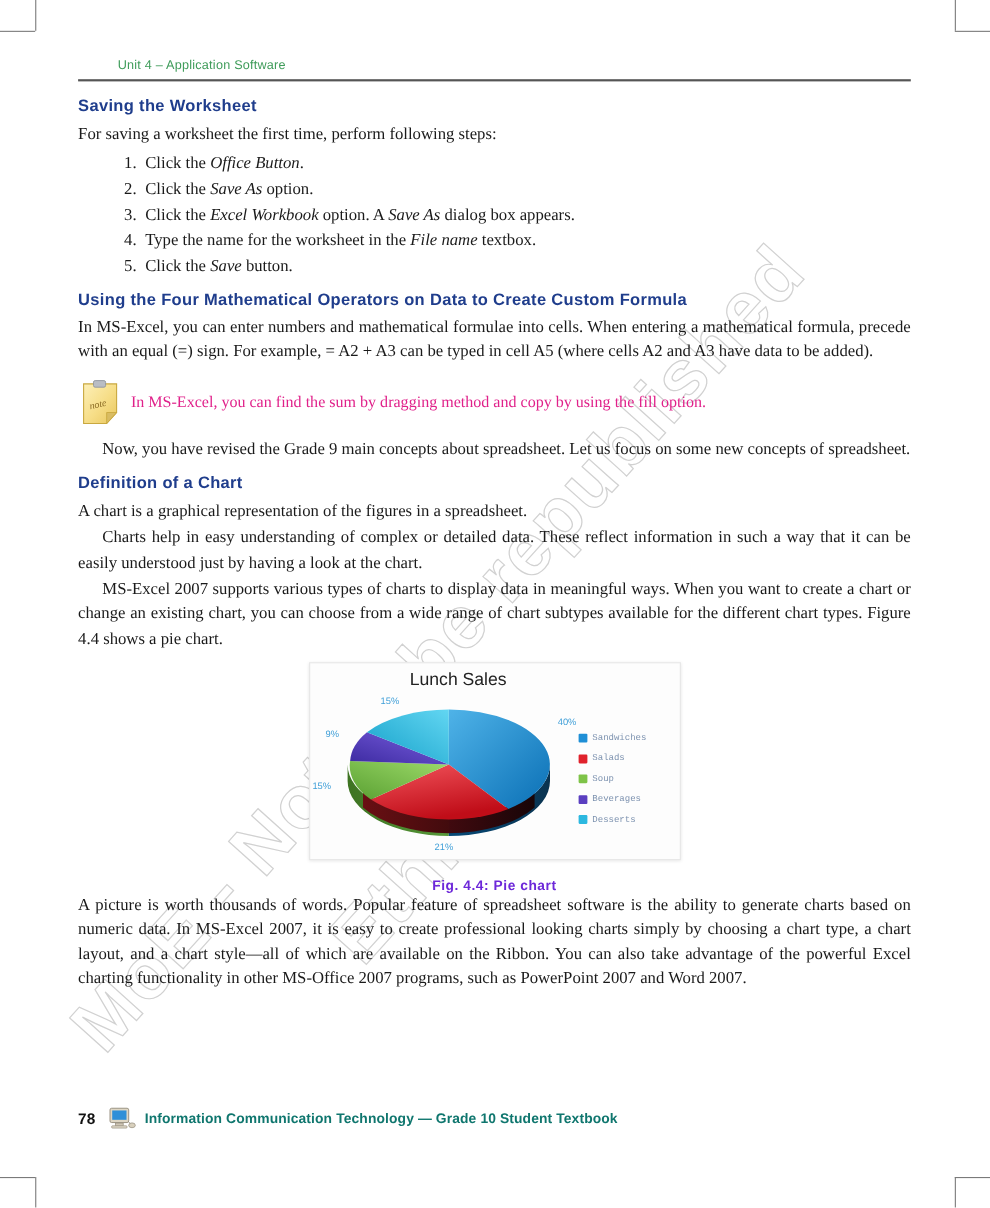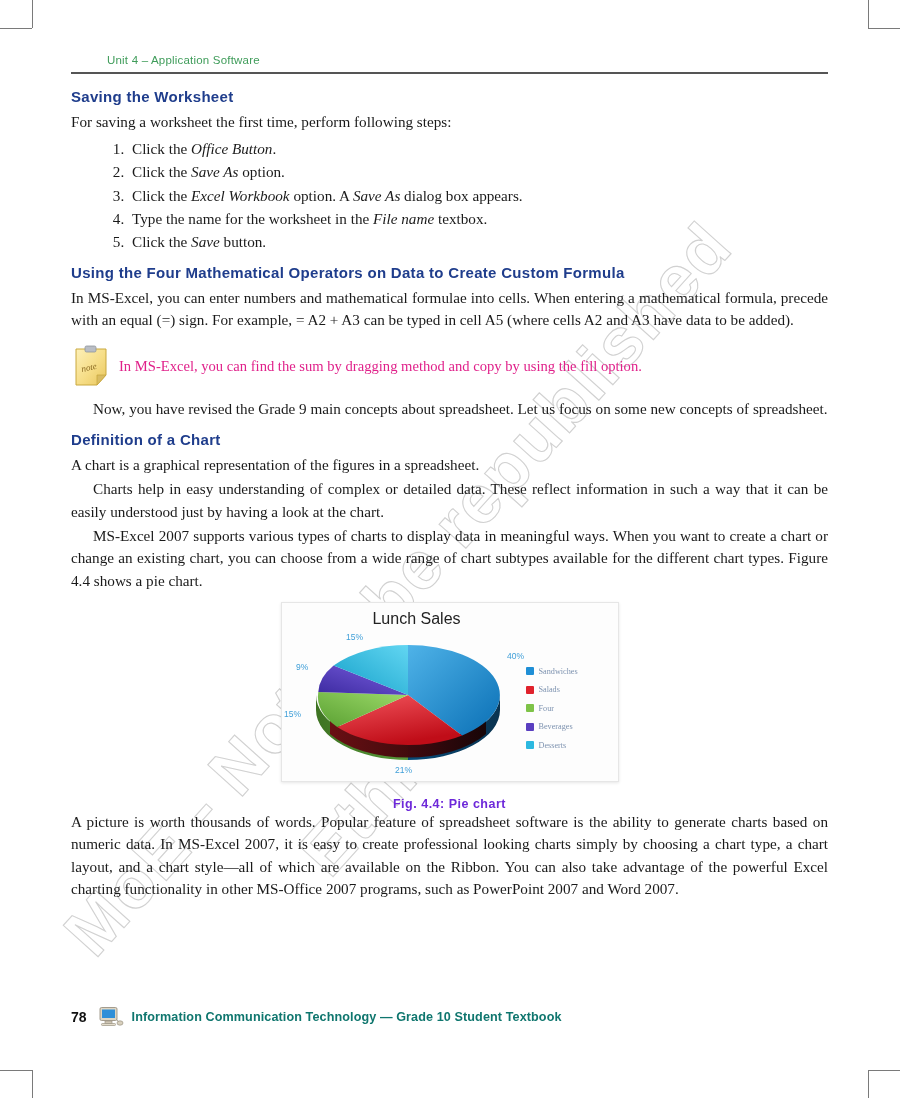--- a/index.html
+++ b/index.html
@@ -171,21 +171,21 @@
     align-items: center;
     height: 18.5px;
   }
   .legend-swatch {
     width: 8px; height: 8px;
     margin-right: 5px;
     flex: 0 0 8px;
     border-radius: 1px;
   }
   .legend-label {
-    font-family: Liberation Serif, serif;
+    font-family: Liberation Mono, monospace;
     font-size: 8.2px;
     color: #7e93b0;
     white-space: nowrap;
   }
   .fig-caption {
     margin-top: 11px;
     font-family: "Liberation Sans", sans-serif;
     font-size: 12.5px;
     font-weight: bold;
     color: #6d28d9;
@@ -348,21 +348,21 @@
           <div class="legend-item">
             <span class="legend-swatch" style="background:#1f8fd6"></span>
             <span class="legend-label">Sandwiches</span>
           </div>
           <div class="legend-item">
             <span class="legend-swatch" style="background:#e0222c"></span>
             <span class="legend-label">Salads</span>
           </div>
           <div class="legend-item">
             <span class="legend-swatch" style="background:#7ec348"></span>
-            <span class="legend-label">Four</span>
+            <span class="legend-label">Soup</span>
           </div>
           <div class="legend-item">
             <span class="legend-swatch" style="background:#5a3fc0"></span>
             <span class="legend-label">Beverages</span>
           </div>
           <div class="legend-item">
             <span class="legend-swatch" style="background:#2cb8e0"></span>
             <span class="legend-label">Desserts</span>
           </div>
         </div>

